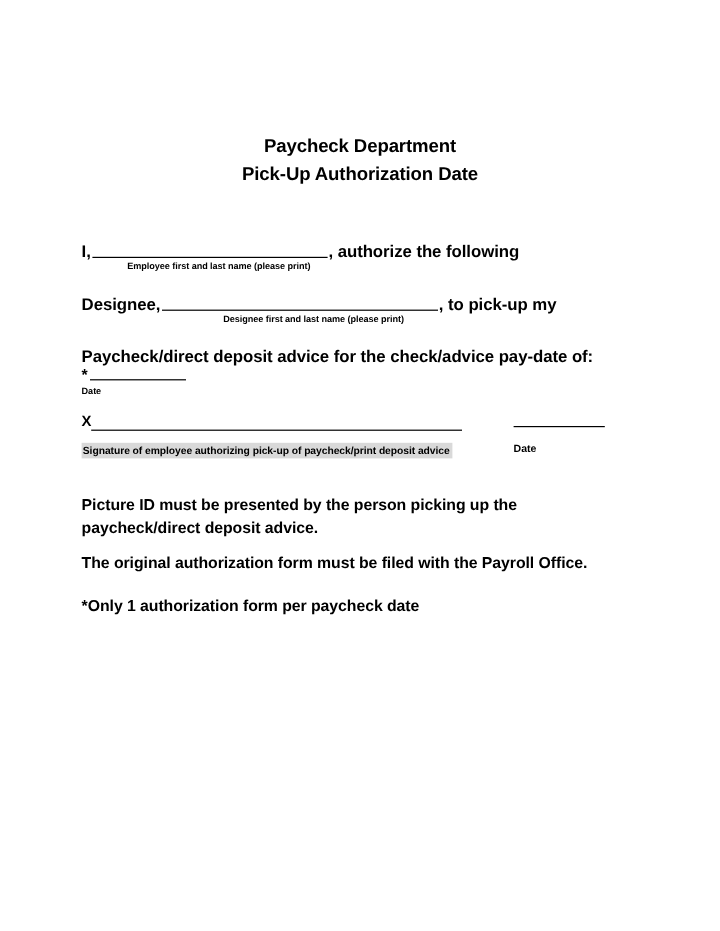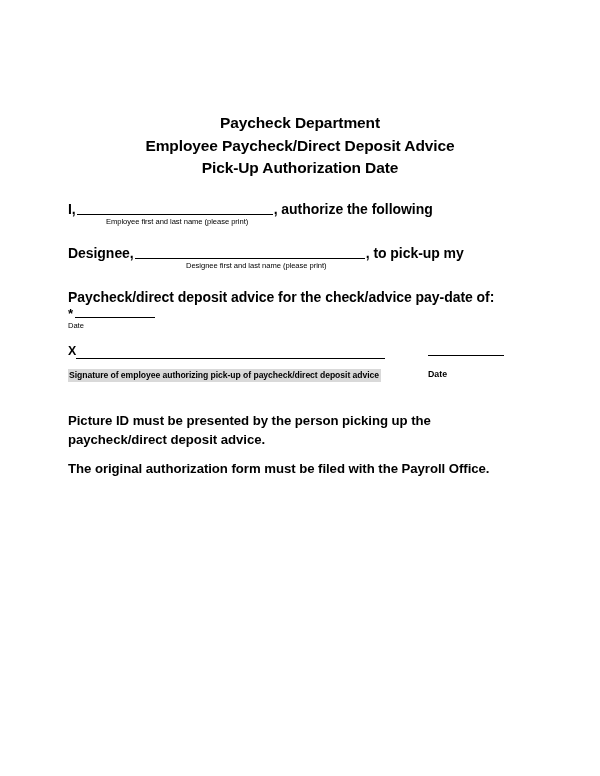--- a/index.html
+++ b/index.html
@@ -39,21 +39,21 @@
 
   
   .body-text {
     font-size: 14px;
     font-weight: bold;
     line-height: 18px;
     letter-spacing: -0.05px;
   }
   .caption {
     font-size: 7.6px;
-    font-weight: normal;
+    font-weight: bold;
     line-height: 9px;
     letter-spacing: -0.05px;
   }
 
   
   .row {
     position: absolute;
     left: 68px;
     white-space: nowrap;
   }
@@ -183,21 +183,20 @@
   .note-original { top: 459px; white-space: nowrap; }
   .note-only-one { top: 495px; white-space: nowrap; }
 </style>
 </head>
 <body>
 
 <div class="page">
 
   <div class="title-block">
     <div class="title-line">Paycheck Department</div>
-    <div class="title-line">Employee Paycheck/Direct Deposit Advice</div>
     <div class="title-line">Pick-Up Authorization Date</div>
   </div>
 
   <div class="row row-i body-text">
     <span class="inline">I,</span><span class="blank blank-employee"></span><span class="inline">, authorize the following</span>
   </div>
   <div class="caption cap-employee">Employee first and last name (please print)</div>
 
   <div class="row row-designee body-text">
     <span class="inline">Designee,</span><span class="blank blank-designee"></span><span class="inline">, to pick-up my</span>
@@ -206,19 +205,20 @@
 
   <div class="paydate-label body-text">Paycheck/direct deposit advice for the check/advice pay-date of:</div>
   <div class="asterisk-line">
     <span class="asterisk">*</span><span class="blank-date"></span>
   </div>
   <div class="caption cap-date-small">Date</div>
 
   <div class="sig-x">X</div>
   <div class="sig-rule"></div>
   <div class="date-rule"></div>
-  <div class="cap-signature">Signature of employee authorizing pick-up of paycheck/direct deposit advice</div>
+  <div class="cap-signature">Signature of employee authorizing pick-up of paycheck/print deposit advice</div>
   <div class="cap-date-sig">Date</div>
 
   <div class="note note-picture-id">Picture ID must be presented by the person picking up the paycheck/direct deposit advice.</div>
   <div class="note note-original">The original authorization form must be filed with the Payroll Office.</div>
+  <div class="note note-only-one">*Only 1 authorization form per paycheck date</div>
 
 </div>
 
 </body></html>

